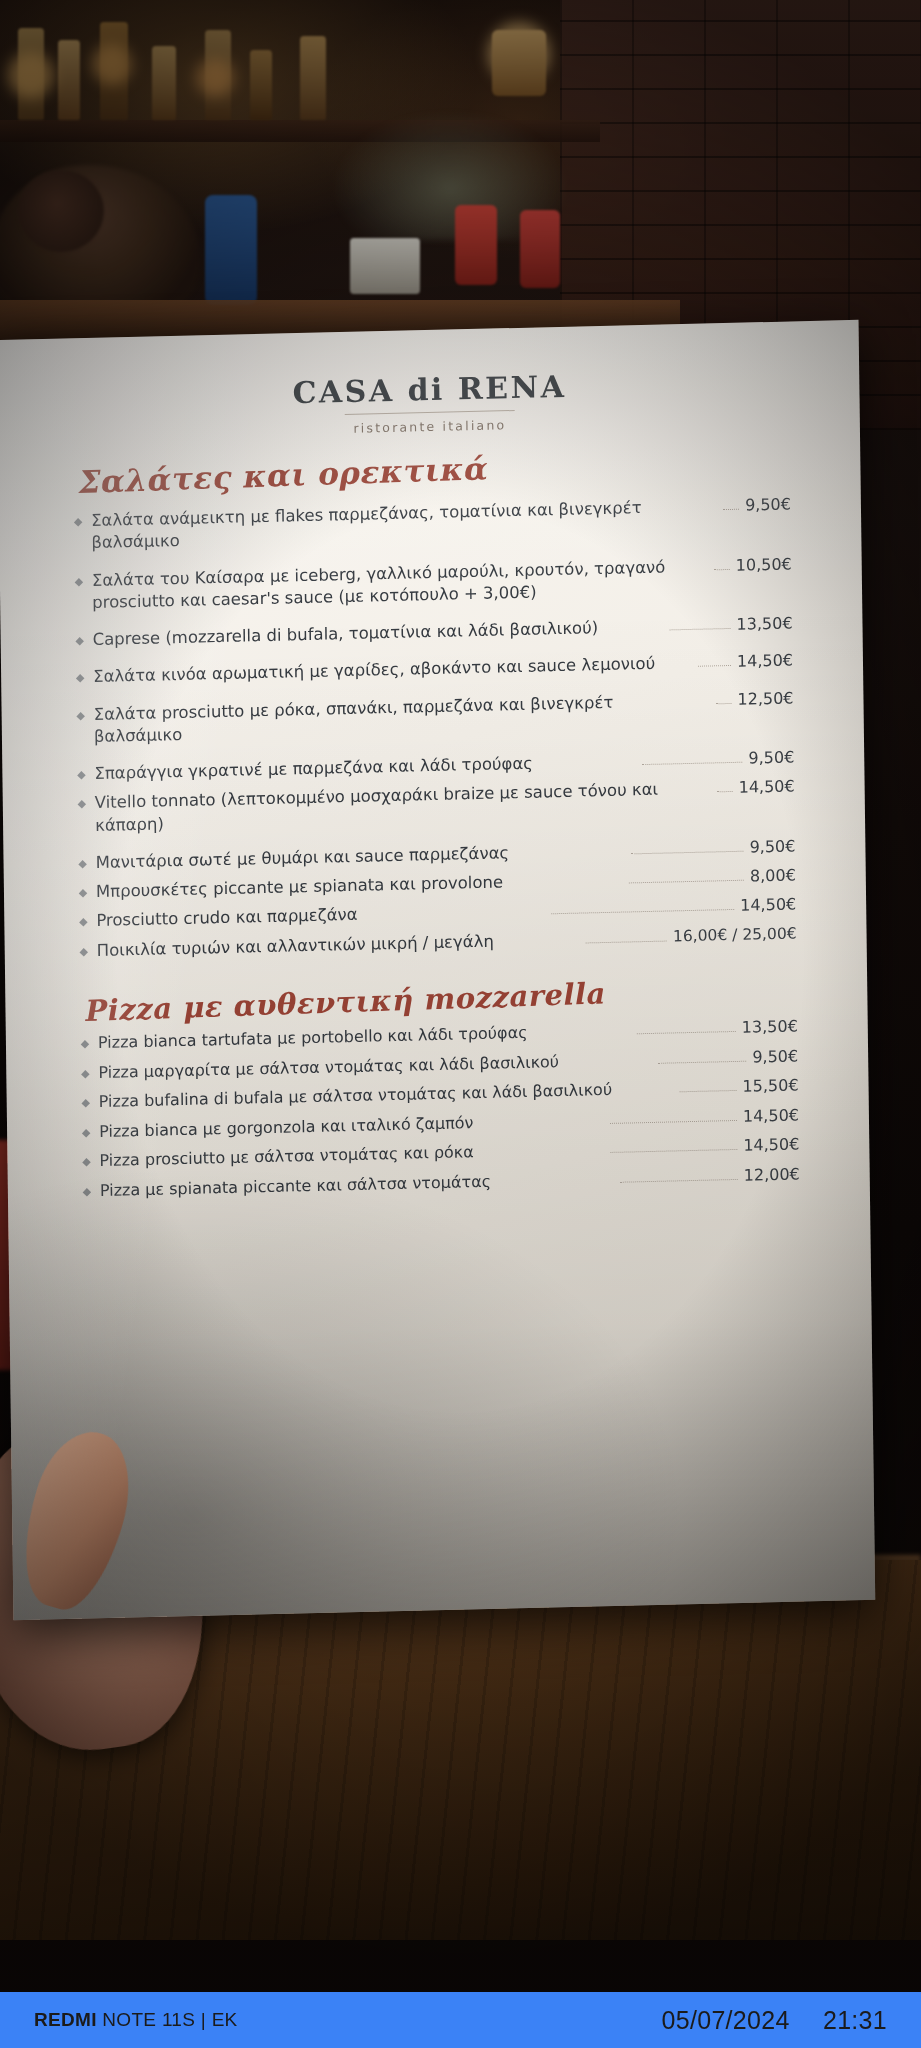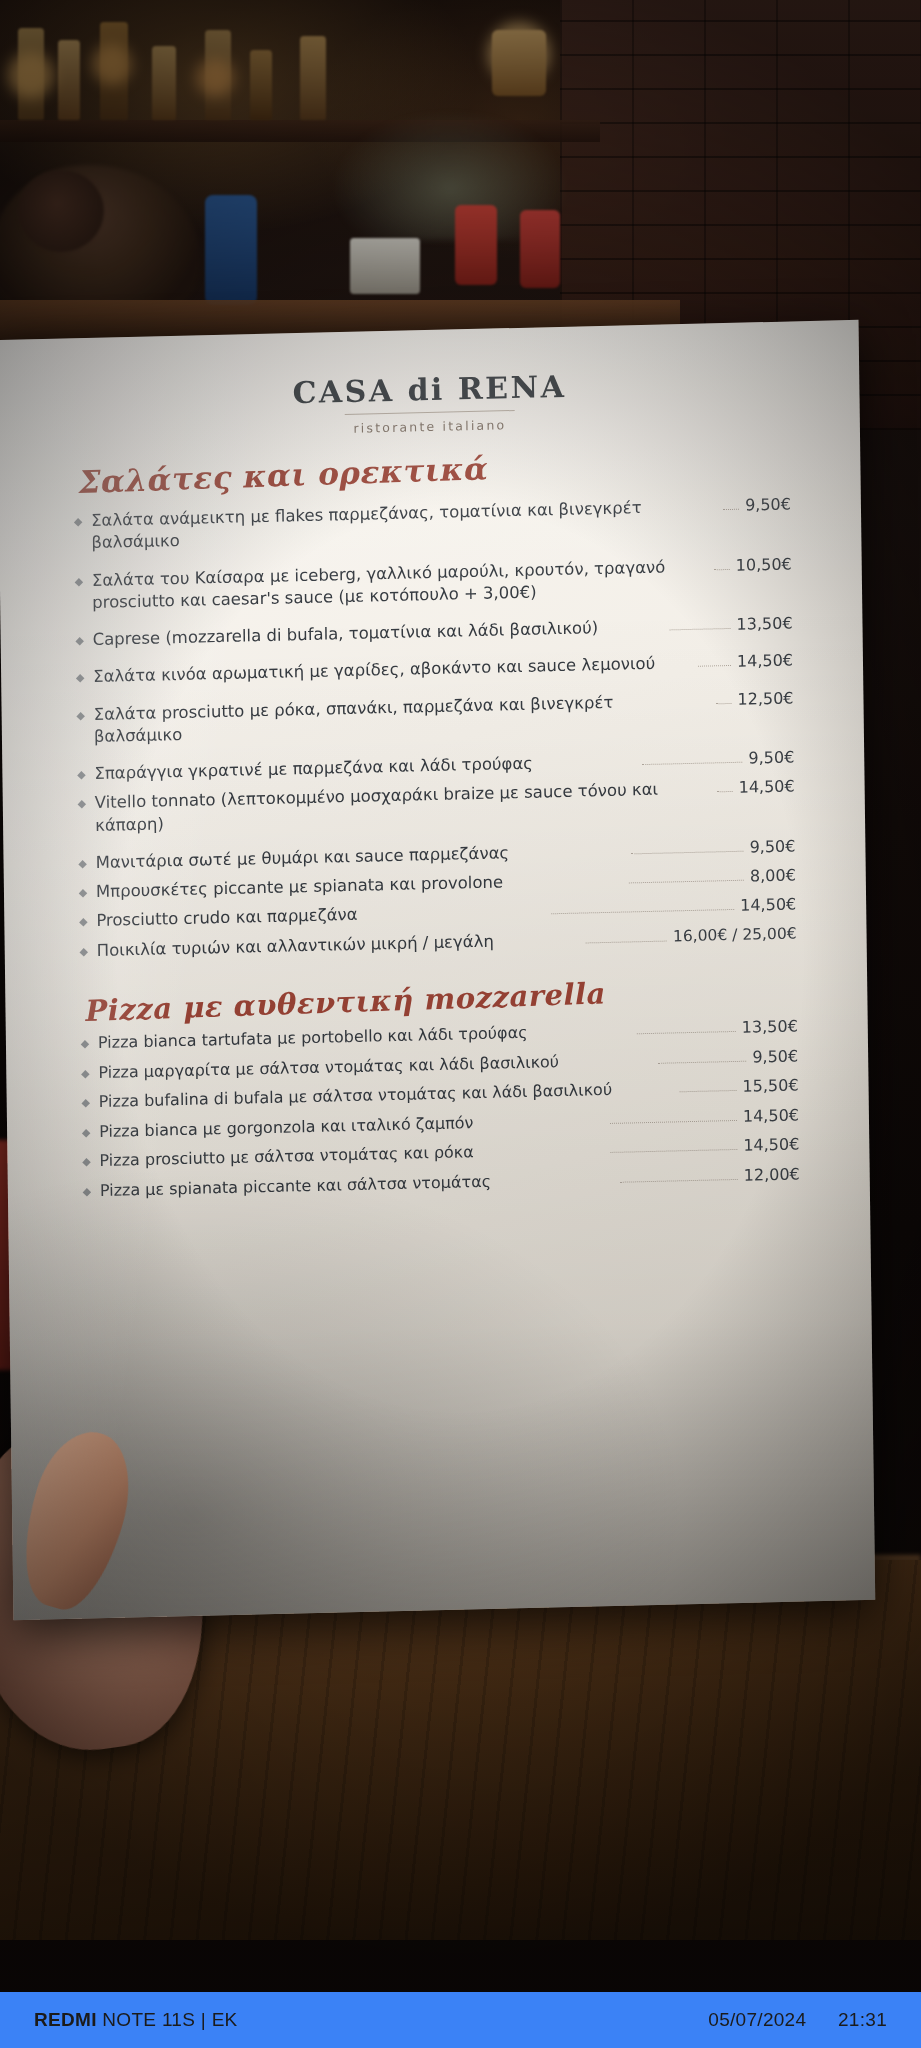--- a/index.html
+++ b/index.html
@@ -261,21 +261,21 @@
     font-family: "Liberation Sans", sans-serif;
   }
   .sb-left {
     font-size: 19px;
     color: #1b1b1b;
     letter-spacing: .3px;
   }
   .sb-left b { font-weight: 700; }
   .sb-left span.light { font-weight: 400; }
   .sb-right {
-    font-size: 19px;
+    font-size: 25px;
     color: #1b1b1b;
     letter-spacing: .3px;
     text-align: center;
   }
   .sb-right .time { margin-left: 26px; }
 </style>
 </head>
 <body>
 
 <div id="photo">

